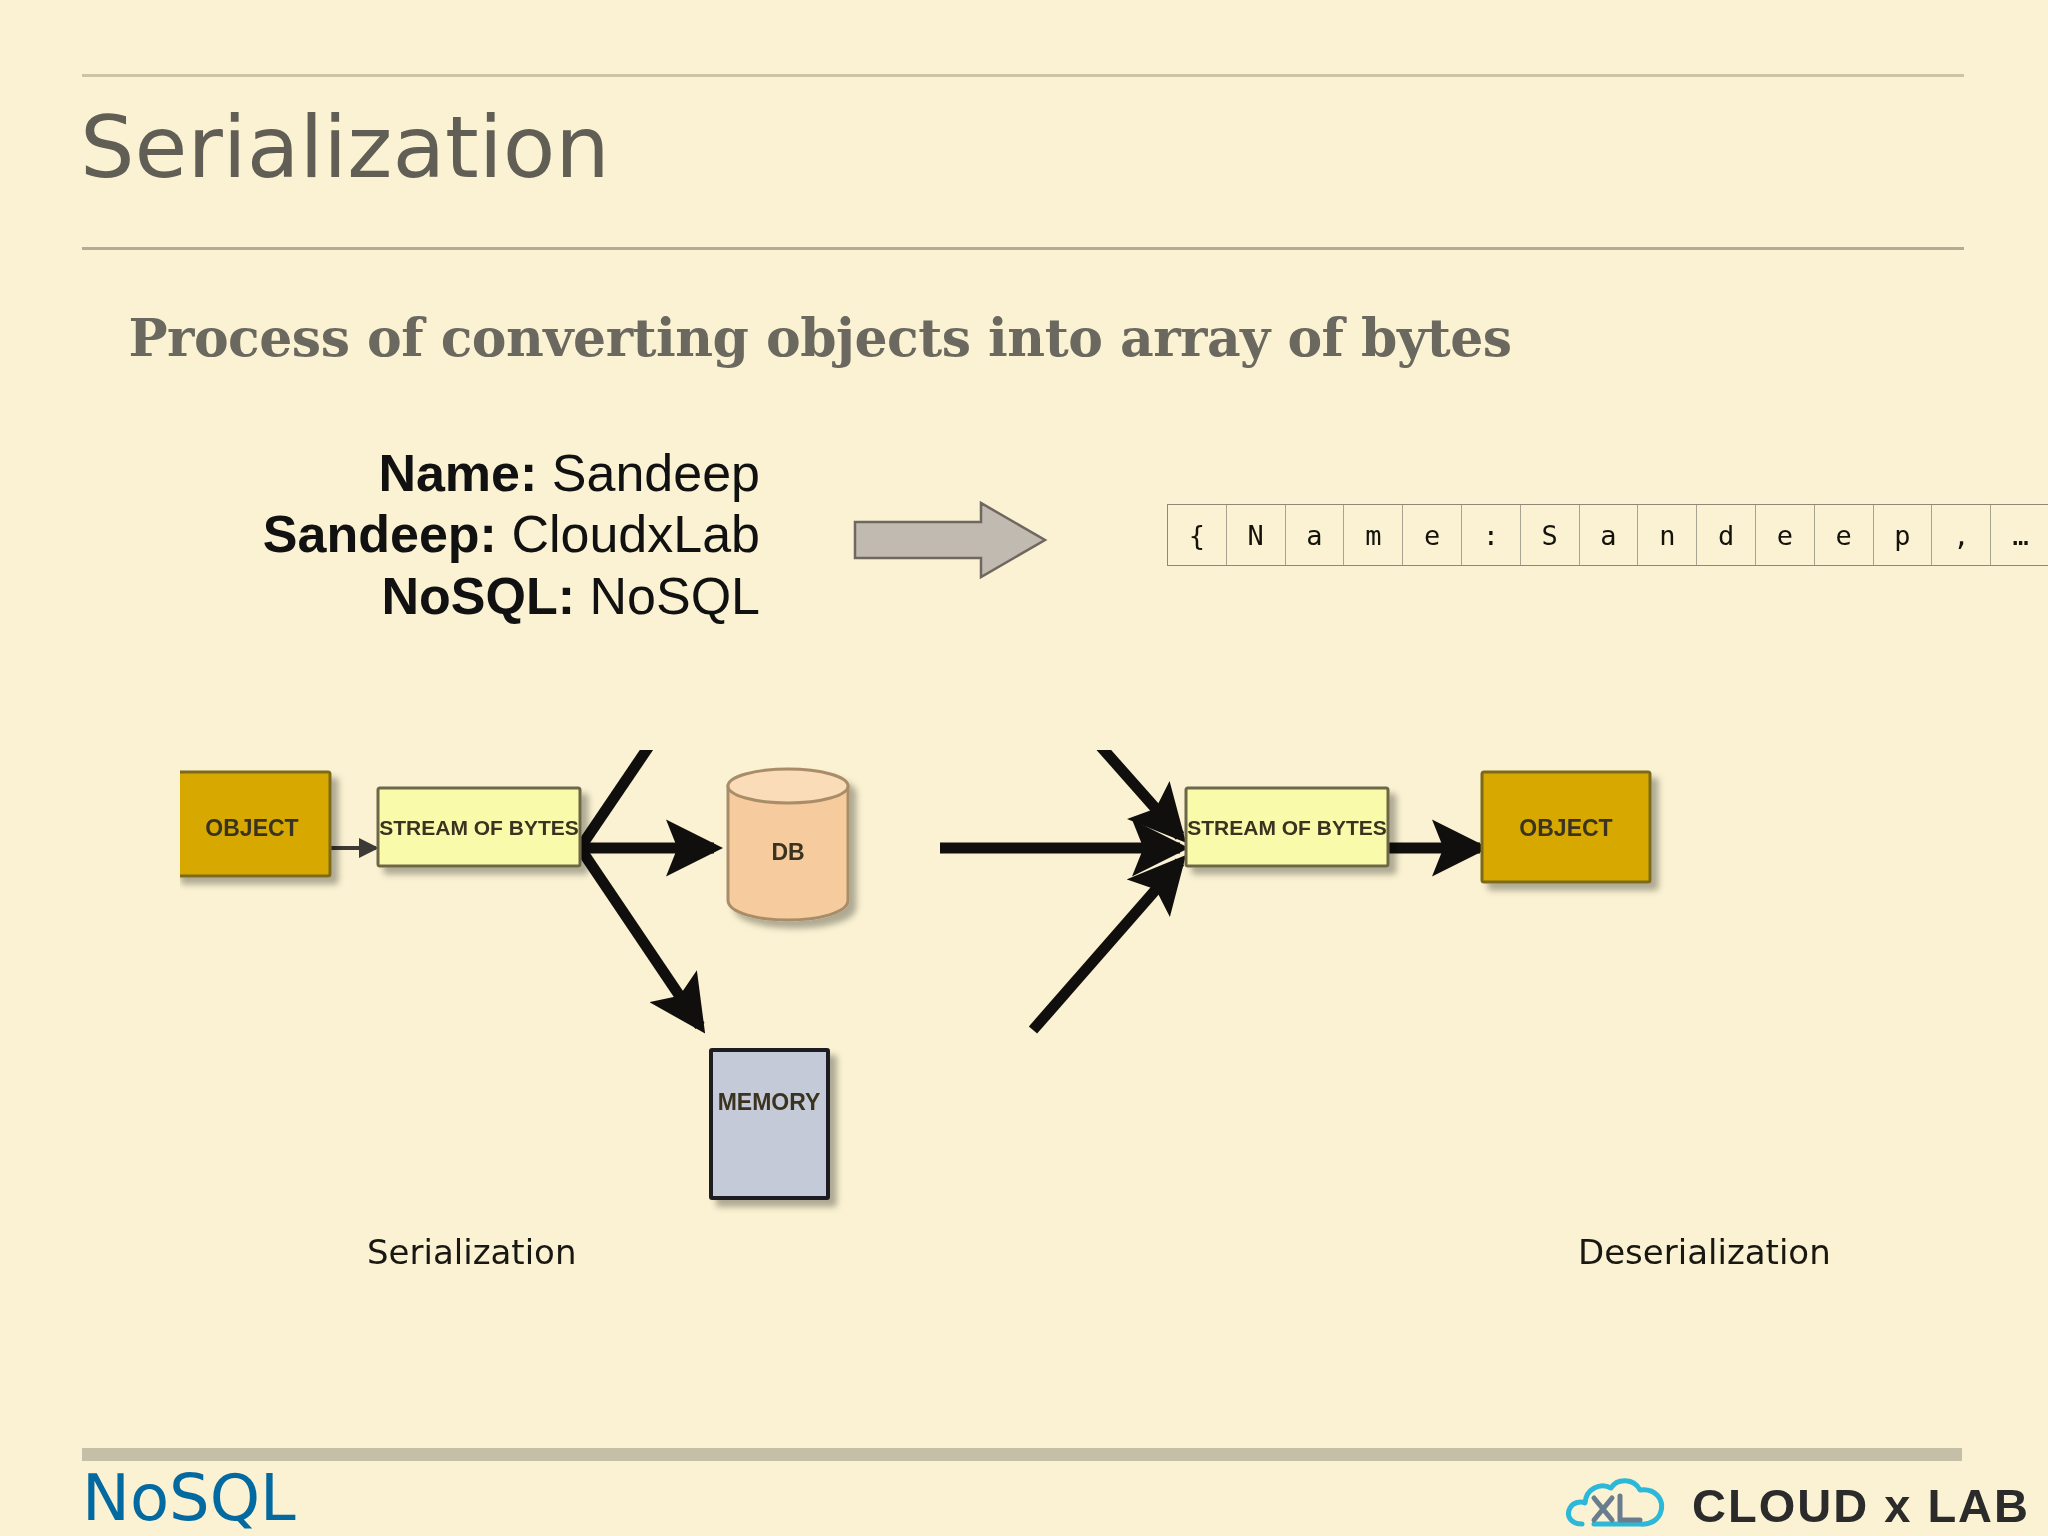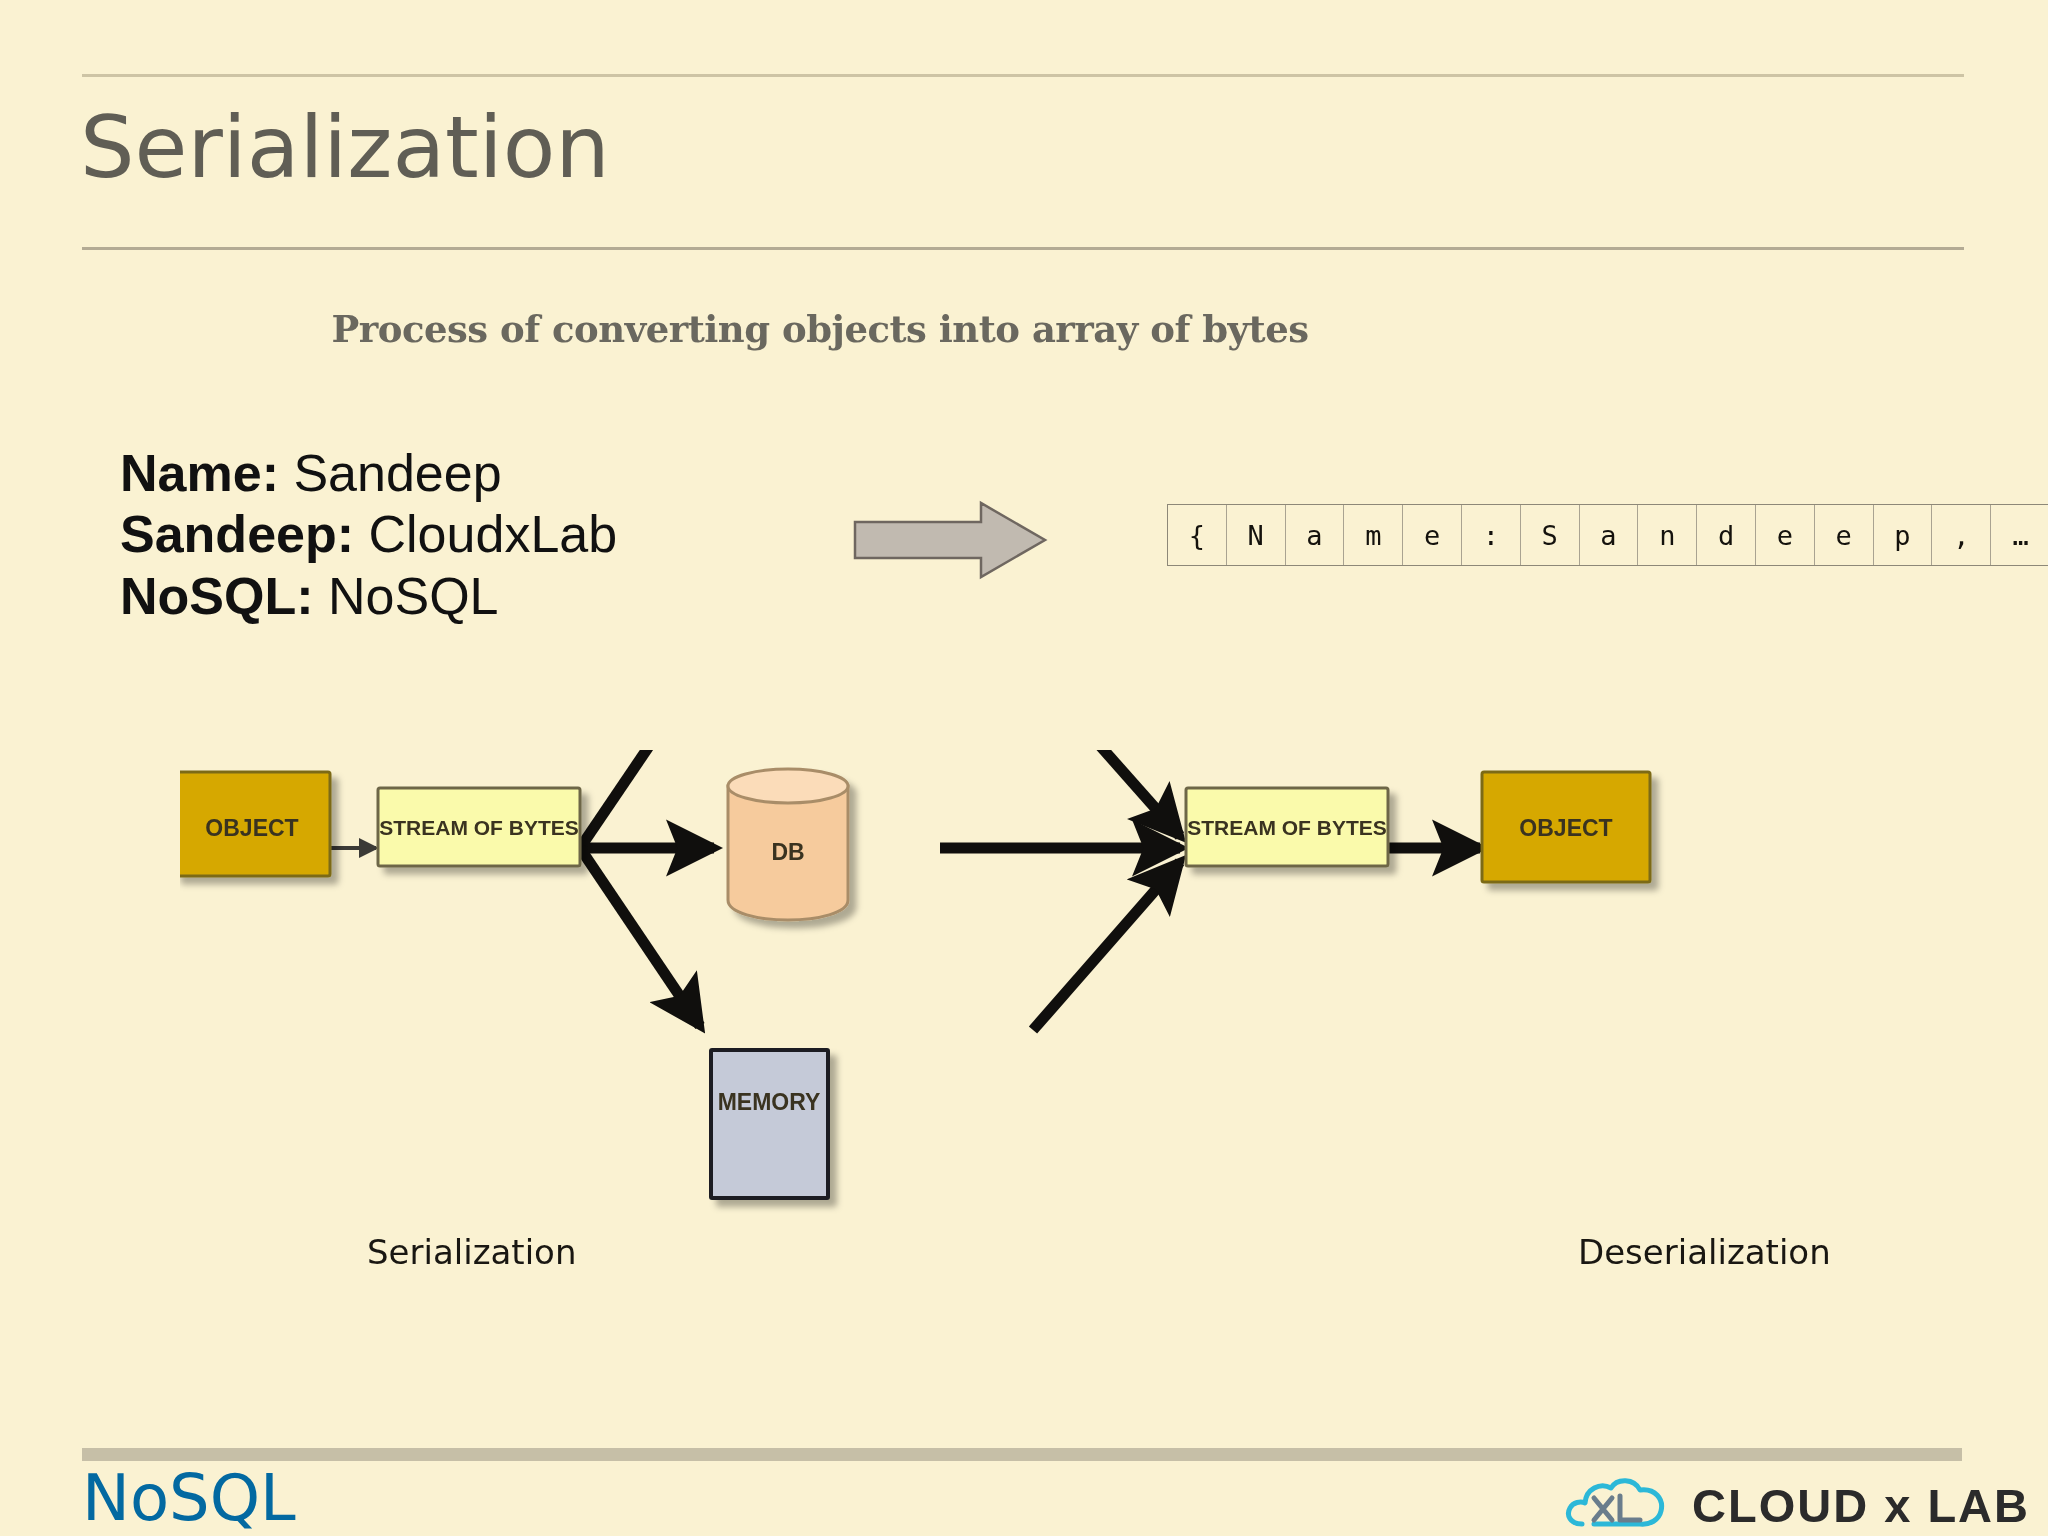--- a/index.html
+++ b/index.html
@@ -49,33 +49,33 @@
   }
 
   
   #subtitle {
     position: absolute;
     left: 0;
     top: 307px;
     width: 1640px;
     text-align: center;
     font-family: "DejaVu Serif", serif;
-    font-size: 37px;
+    font-size: 52px;
     font-weight: 700;
     color: #6a685f;
     letter-spacing: -0.5px;
   }
 
   
   #object-fields {
     position: absolute;
     left: 120px;
     top: 443px;
     width: 640px;
-    text-align: left;
+    text-align: right;
     font-family: "Liberation Sans", sans-serif;
     font-size: 52px;
     color: #111111;
     line-height: 1.18;
   }
   #object-fields .field-row { white-space: nowrap; }
   #object-fields .field-label { font-weight: 700; }
   #object-fields .field-value { font-weight: 400; }
 
   

